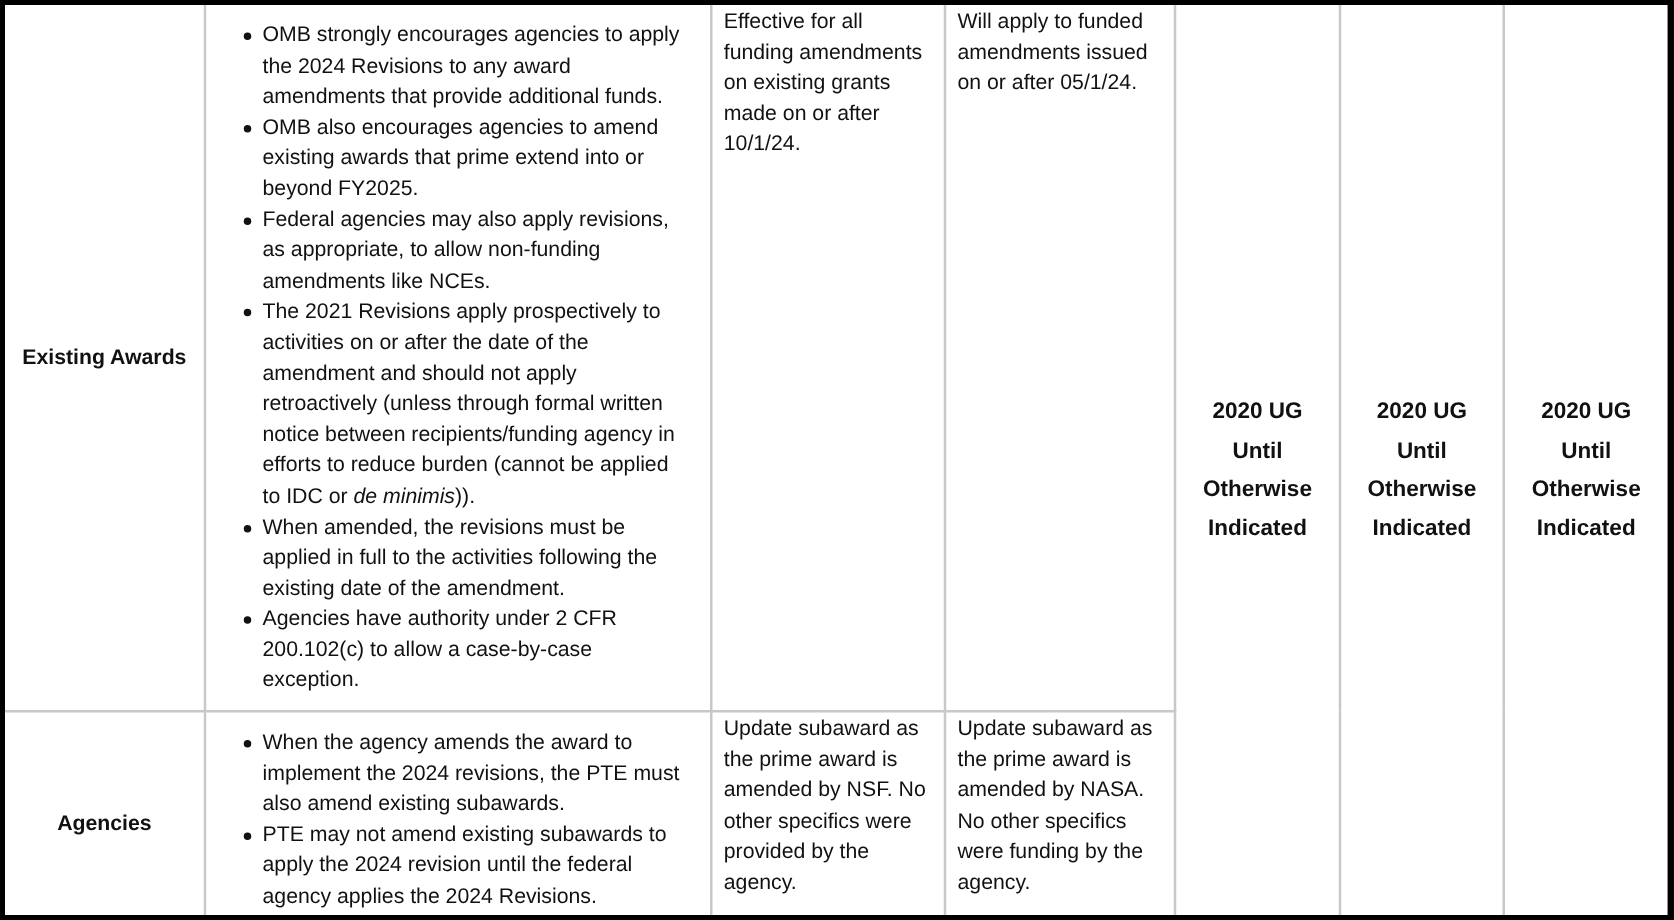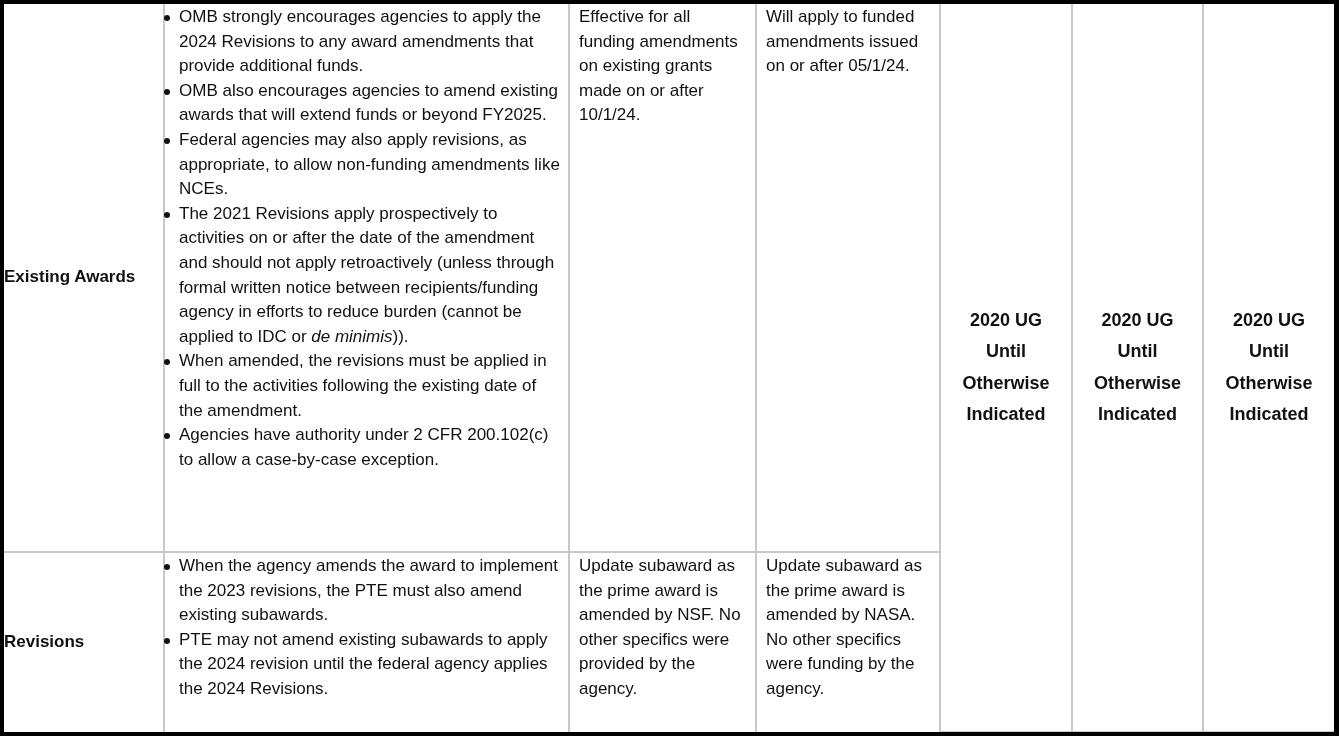--- a/index.html
+++ b/index.html
@@ -43,26 +43,27 @@
     .col-cat { width: 160px; }
     .col-desc { width: 405px; }
     .col-nsf { width: 187px; }
     .col-nasa { width: 184px; }
     .col-a { width: 132px; }
     .col-b { width: 131px; }
     .col-c { width: 132px; }
 
     td.cat {
       vertical-align: middle !important;
+      text-align: center;
       font-weight: bold;
       font-size: 17px;
     }
     td.desc ul {
-      margin: 0;
-      padding: 1px 8px 0 14px;
+      margin: 11px;
+      padding: 1px 8px 0 34px;
       list-style: none;
     }
     td.desc li {
       position: relative;
       margin: 0;
     }
     td.desc li::before {
       content: "";
       position: absolute;
       left: -15px;
@@ -103,21 +104,21 @@
       <col class="col-c">
     </colgroup>
     <tbody>
       <tr class="row1">
         <td class="cat">
           <span>Existing Awards</span>
         </td>
         <td class="desc">
           <ul>
             <li>OMB strongly encourages agencies to apply the 2024 Revisions to any award amendments that provide additional funds.</li>
-            <li>OMB also encourages agencies to amend existing awards that will extend funds or beyond FY2025.</li>
+            <li>OMB also encourages agencies to amend existing awards that prime extend into or beyond FY2025.</li>
             <li>Federal agencies may also apply revisions, as appropriate, to allow non-funding amendments like NCEs.</li>
             <li><span>The 2021 Revisions apply prospectively to activities on or after the date of the amendment and should not apply retroactively (unless through formal written notice between recipients/funding agency in efforts to reduce burden (cannot be applied to IDC or </span><em>de minimis</em><span>)).</span></li>
             <li>When amended, the revisions must be applied in full to the activities following the existing date of the amendment.</li>
             <li>Agencies have authority under 2 CFR 200.102(c) to allow a case-by-case exception.</li>
           </ul>
         </td>
         <td class="agency">Effective for all funding amendments on existing grants made on or after 10/1/24.</td>
         <td class="agency">Will apply to funded amendments issued on or after 05/1/24.</td>
         <td class="status" rowspan="2">
           <span>2020 UG</span>
@@ -133,25 +134,25 @@
         </td>
         <td class="status" rowspan="2">
           <span>2020 UG</span>
           <span>Until</span>
           <span>Otherwise</span>
           <span>Indicated</span>
         </td>
       </tr>
       <tr class="row2">
         <td class="cat">
-          <span>Revisions</span>
+          <span>Agencies</span>
         </td>
         <td class="desc">
           <ul>
-            <li>When the agency amends the award to implement the 2023 revisions, the PTE must also amend existing subawards.</li>
+            <li>When the agency amends the award to implement the 2024 revisions, the PTE must also amend existing subawards.</li>
             <li>PTE may not amend existing subawards to apply the 2024 revision until the federal agency applies the 2024 Revisions.</li>
           </ul>
         </td>
         <td class="agency">Update subaward as the prime award is amended by NSF. No other specifics were provided by the agency.</td>
         <td class="agency">Update subaward as the prime award is amended by NASA. No other specifics were funding by the agency.</td>
       </tr>
     </tbody>
   </table>
 </div>
 

